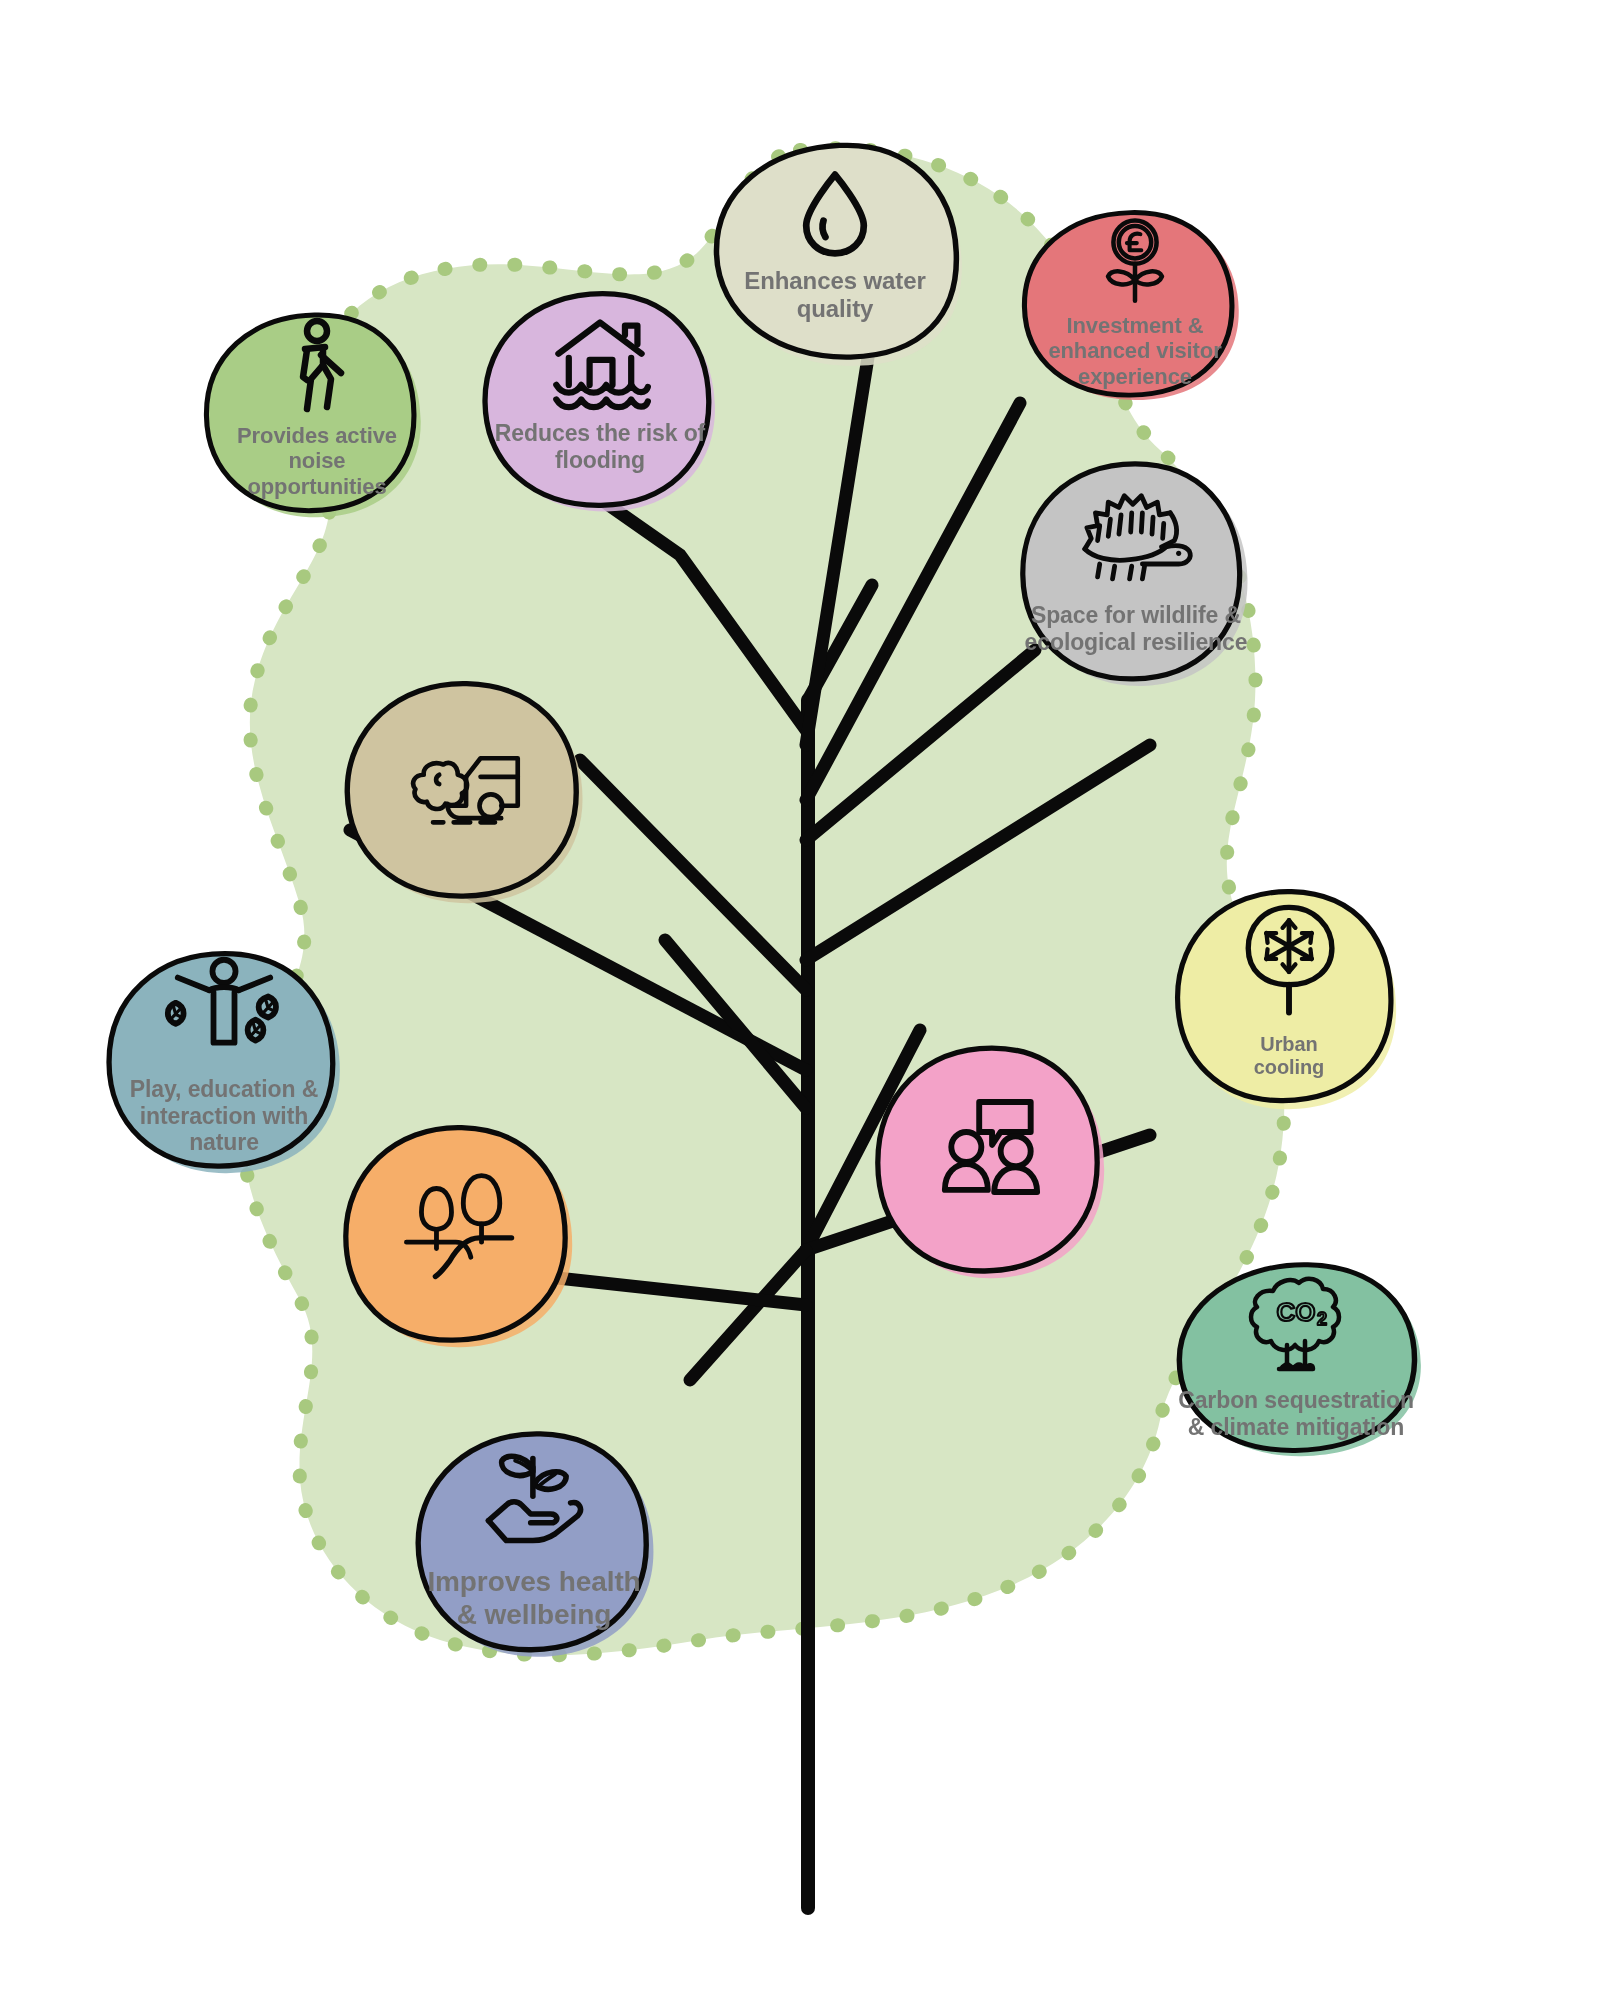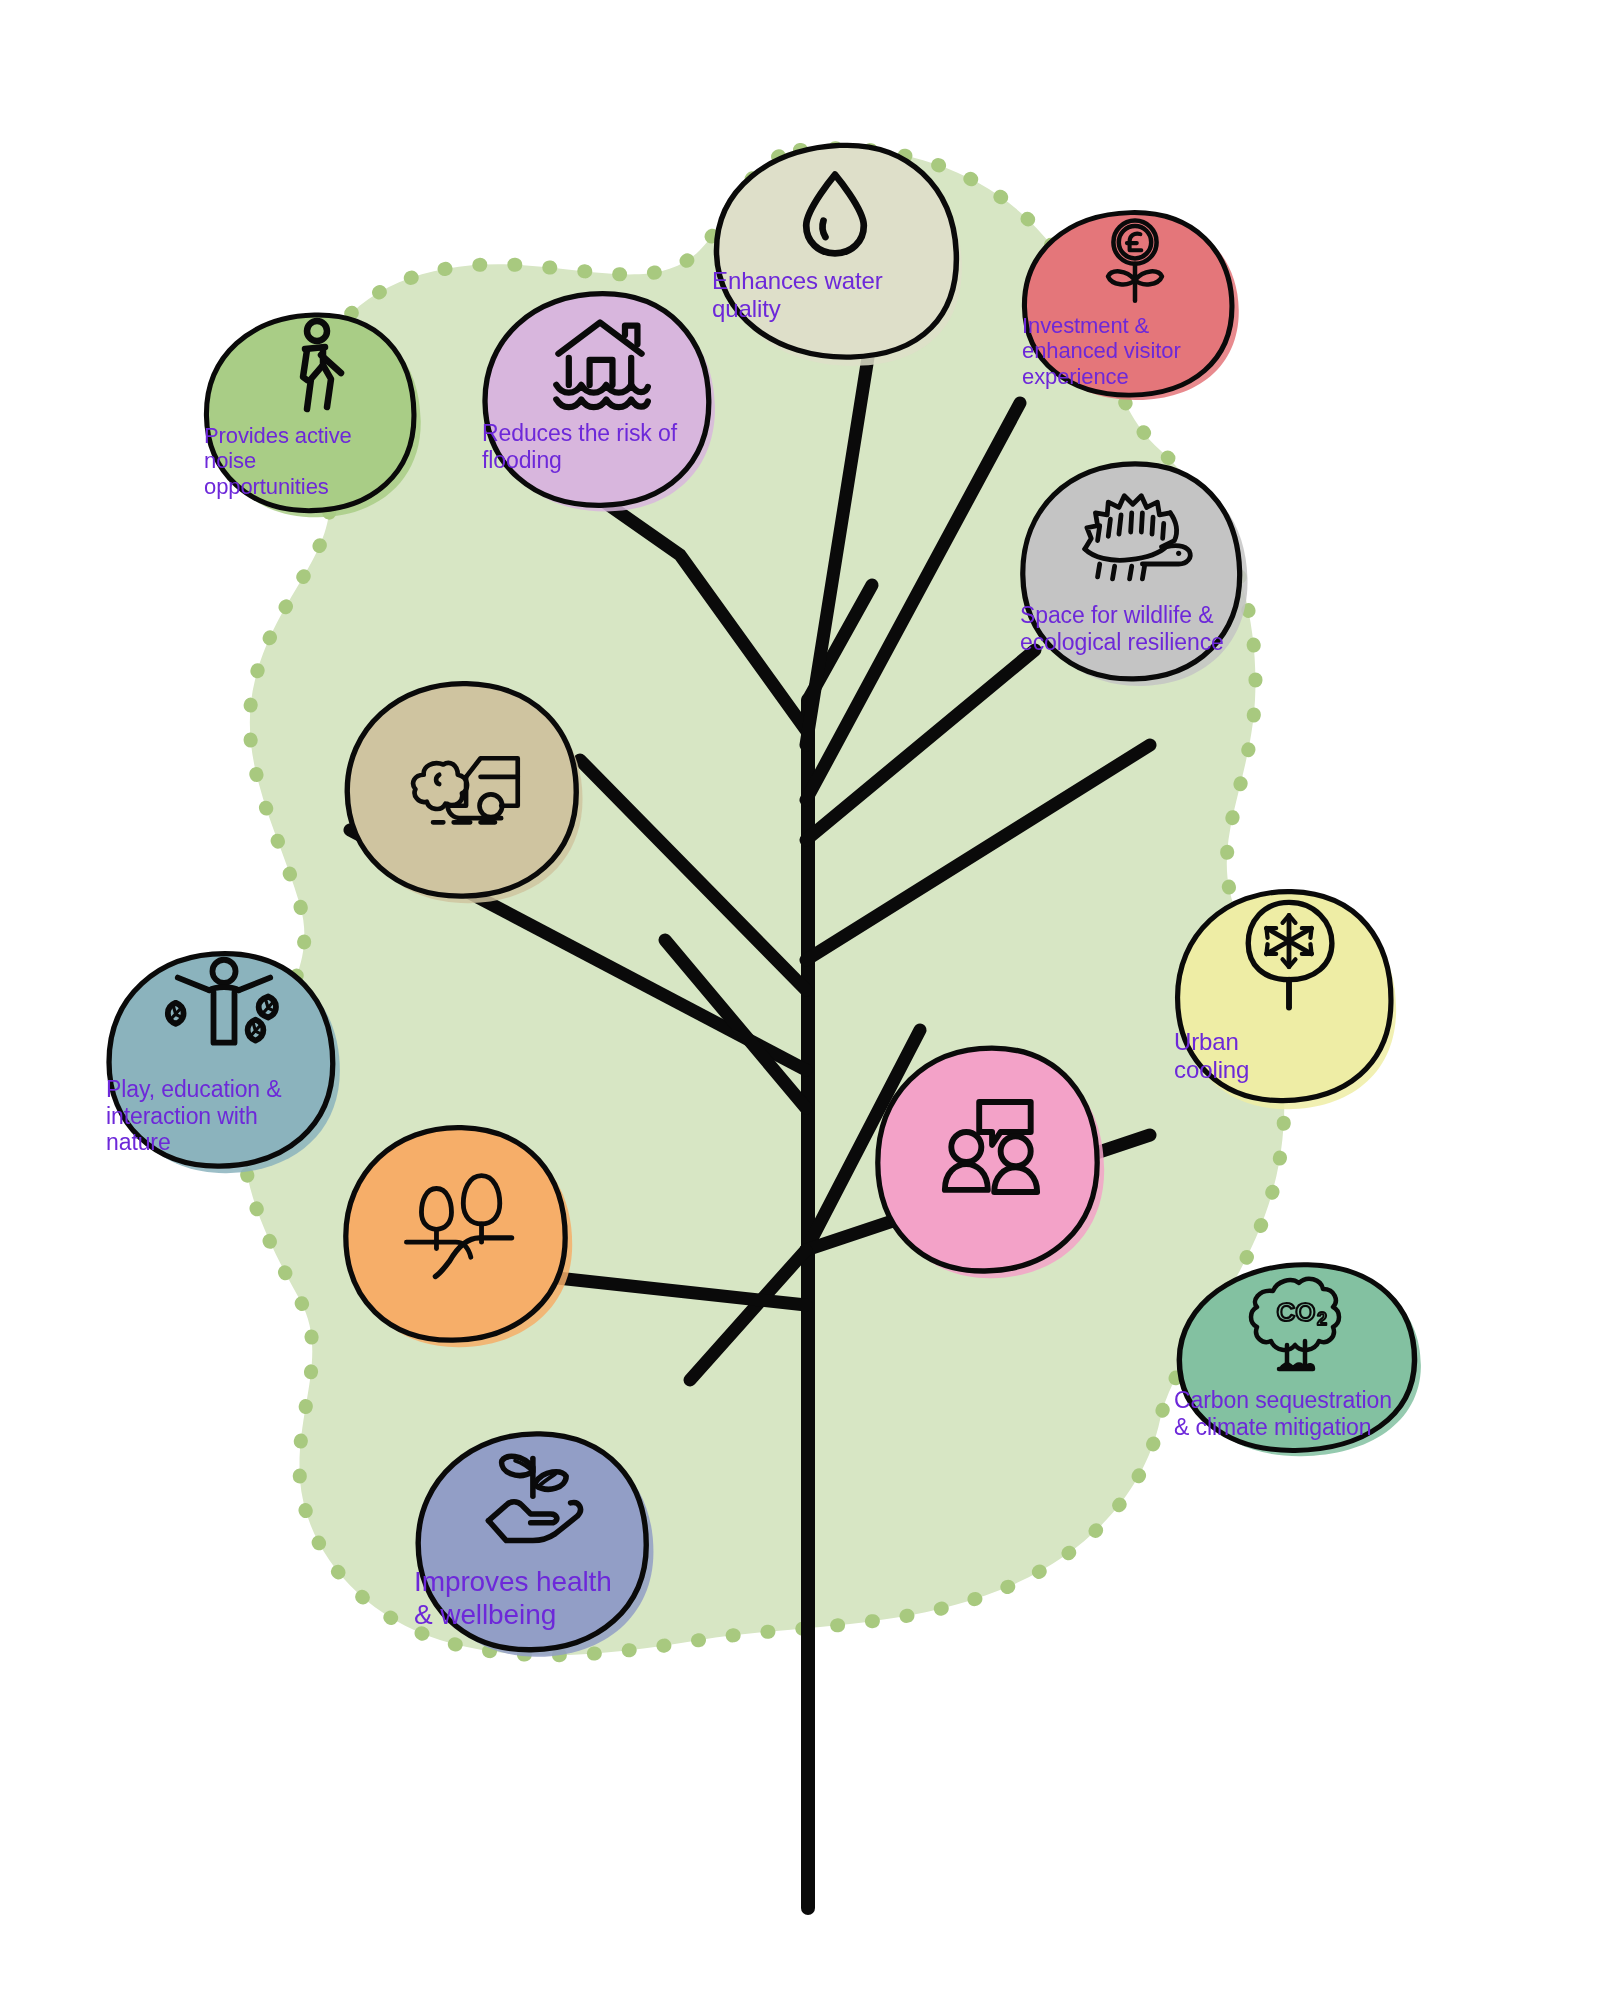--- a/index.html
+++ b/index.html
@@ -6,21 +6,21 @@
   html,body{margin:0;padding:0;background:#ffffff;}
   body{font-family:"Liberation Sans",sans-serif;}
   #stage{position:relative;width:1600px;height:1989px;background:#fff;overflow:hidden;}
   #stage svg.layer{position:absolute;left:0;top:0;width:1600px;height:1989px;}
   .bubble{position:absolute;display:flex;flex-direction:column;align-items:center;
           justify-content:flex-start;box-sizing:border-box;}
   .bubble .blob{position:absolute;left:0;top:0;width:100%;height:100%;}
   .bubble .inner{position:relative;z-index:2;display:flex;flex-direction:column;
                  align-items:center;justify-content:center;width:100%;height:100%;}
   .bubble .iconwrap{display:flex;align-items:center;justify-content:center;}
-  .bubble .lbl{font-weight:normal;color:#6d28d9;text-align:left;line-height:1.16;
+  .bubble .lbl{font-weight:bold;color:#737373;text-align:center;line-height:1.16;
                letter-spacing:-0.1px;white-space:pre-line;}
 </style>
 </head>
 <body>
 
 <div id="stage">
 
   <svg class="layer" viewBox="0 0 1600 1989">
     <defs>
       <path id="leafpath" d="
@@ -200,21 +200,21 @@
           <div class="iconwrap" style="width: 118px; height: 118px; margin-top: -20px;">
             <svg viewBox="0 0 100 110" fill="none" stroke="#0a0a0a" stroke-width="5" stroke-linecap="round" stroke-linejoin="round" style="width: 100%; height: 100%;">
       <path d="M50 6 C74 6 90 24 90 44 C90 64 74 78 50 78 C26 78 12 64 12 44 C12 24 26 6 50 6 Z"></path>
       <path d="M50 18 L50 66 M29 30 L71 54 M71 30 L29 54" stroke-width="4.5"></path>
       <path d="M50 18 L44 25 M50 18 L56 25 M50 66 L44 59 M50 66 L56 59" stroke-width="4"></path>
       <path d="M29 30 L30 39 M29 30 L38 30 M71 54 L70 45 M71 54 L62 54" stroke-width="4"></path>
       <path d="M71 30 L70 39 M71 30 L62 30 M29 54 L30 45 M29 54 L38 54" stroke-width="4"></path>
       <path d="M50 78 L50 104" stroke-width="5.5"></path>
             </svg>
           </div>
-          <div class="lbl" style="font-size: 24px; margin-top: 14px; width: 230px;">Urban
+          <div class="lbl" style="font-size: 20px; margin-top: 14px; width: 230px;">Urban
 cooling</div>
         </div>
       </div>
       <div class="bubble" style="left: 94px; top: 938px; width: 260px; height: 250px;">
         <svg class="blob" viewBox="-14 -14 294 286" preserveAspectRatio="none">
           <path d="M 134 4 C 212 4 256 58 256 130 C 256 202 202 246 128 247 C 54 248 3 198 3 128 C 3 54 58 4 134 4 Z" fill="#8bb3bd" opacity="0.85" transform="translate(8,8)"></path>
           <path d="M 134 4 C 212 4 256 58 256 130 C 256 202 202 246 128 247 C 54 248 3 198 3 128 C 3 54 58 4 134 4 Z" fill="#8bb3bd" stroke="#0a0a0a" stroke-width="6"></path>
         </svg>
         <div class="inner">
           <div class="iconwrap" style="width: 126px; height: 126px; margin-top: -26px;">

